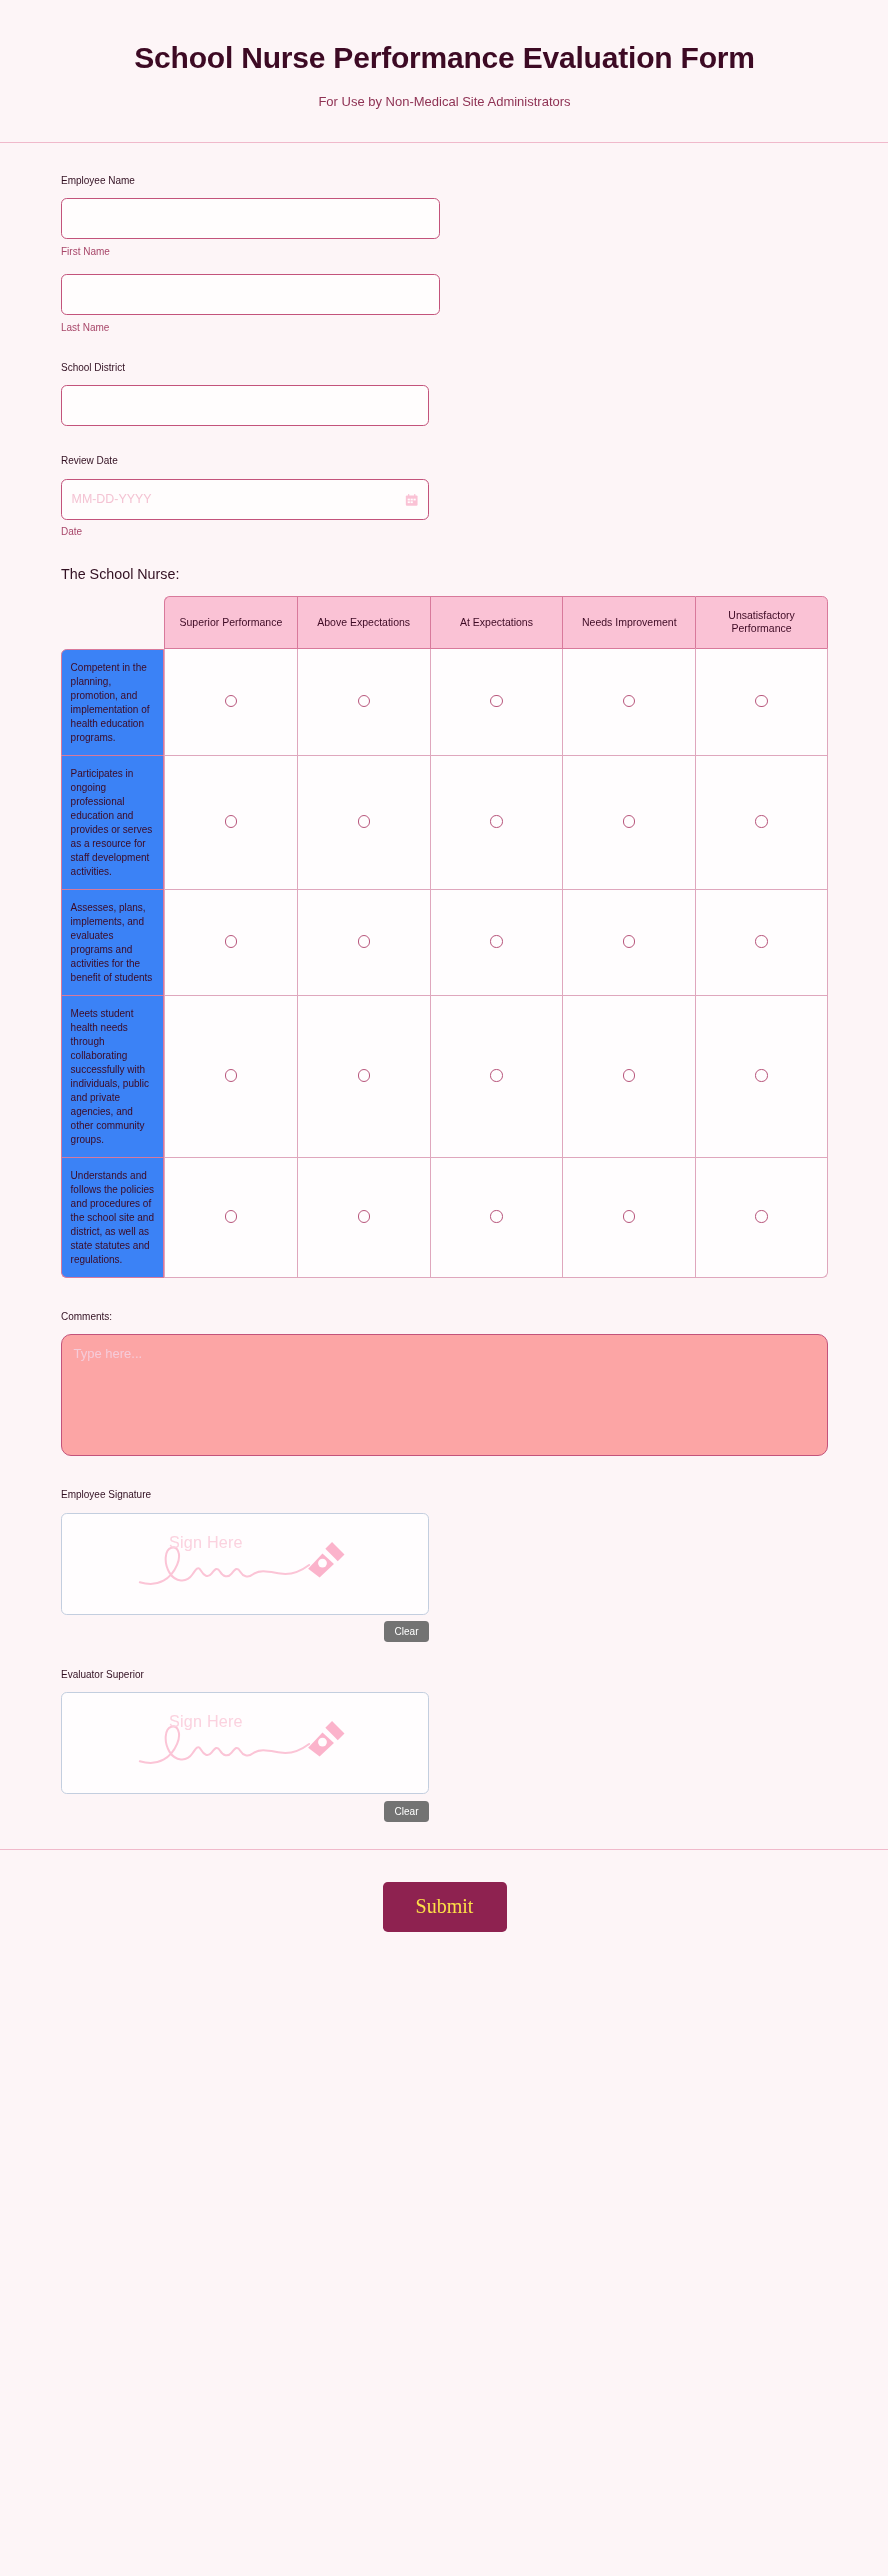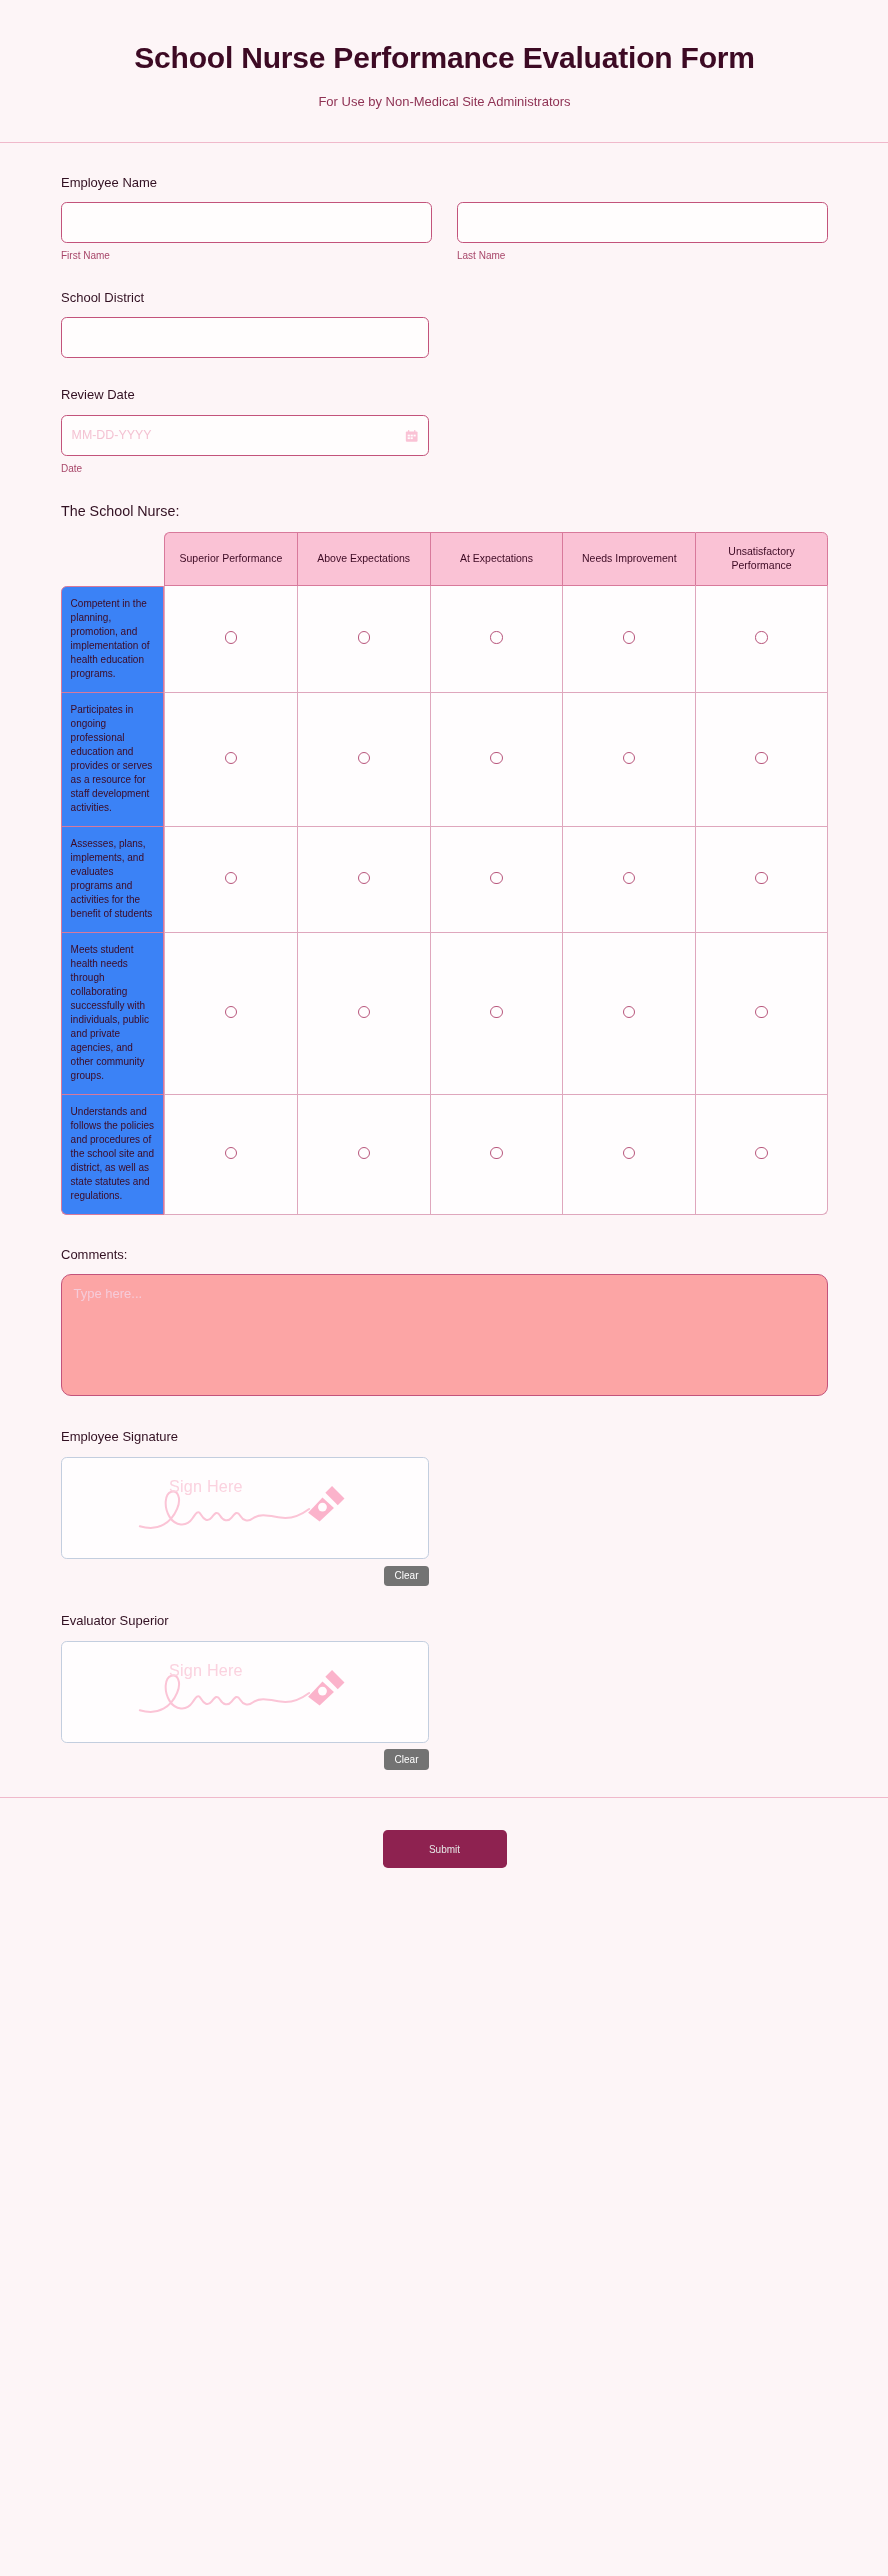--- a/index.html
+++ b/index.html
@@ -32,33 +32,33 @@
     font-size: 13px;
     color: #8f3254;
     margin: 0;
     font-weight: normal;
   }
 
   
   .form-body { padding: 32.5px 0 0 0; }
   .field-block { padding: 0 61px; margin-bottom: 29px; }
   .field-label {
-    font-size: 13px;
+    font-size: 10px;
     font-weight: normal;
     color: #321022;
     margin-bottom: 12.4px;
     display: block;
   }
   .sub-label {
     font-size: 10px;
     color: #a8476a;
     margin-top: 6.7px;
     display: block;
   }
-  .inputs-row { display: flex; gap: 25px; }
+  .inputs-row { display: flex; gap: 17px; flex-direction: column; }
   .input-col { display: flex; flex-direction: column; }
   .input-col.first { width: 379px; }
   .input-col.last  { width: 379px; }
 
   .text-input {
     height: 41px;
     border: 1px solid #c3537b;
     border-radius: 5.7px;
     background: #fffdfd;
     width: 100%;
@@ -200,28 +200,28 @@
 
   
   .footer {
     border-top: 1px solid #f0b9cb;
     margin-top: 23px;
     padding: 32.5px 0 46px 0;
     text-align: center;
   }
   .submit-btn {
     background: #8e2250;
-    color: #e5e5e5;
+    color: #fde047;
     border: none;
     border-radius: 4.8px;
-    font-size: 10px;
+    font-size: 20px;
     padding: 13.4px 0;
     width: 124px;
     cursor: pointer;
-    font-family: Liberation Sans, sans-serif;
+    font-family: Liberation Serif, serif;
   }
 </style>
 </head>
 <body>
 
 <div class="page">
 
   <div class="form-header">
     <h1 class="form-title">School Nurse Performance Evaluation Form</h1>
     <p class="form-subtitle">For Use by Non-Medical Site Administrators</p>

